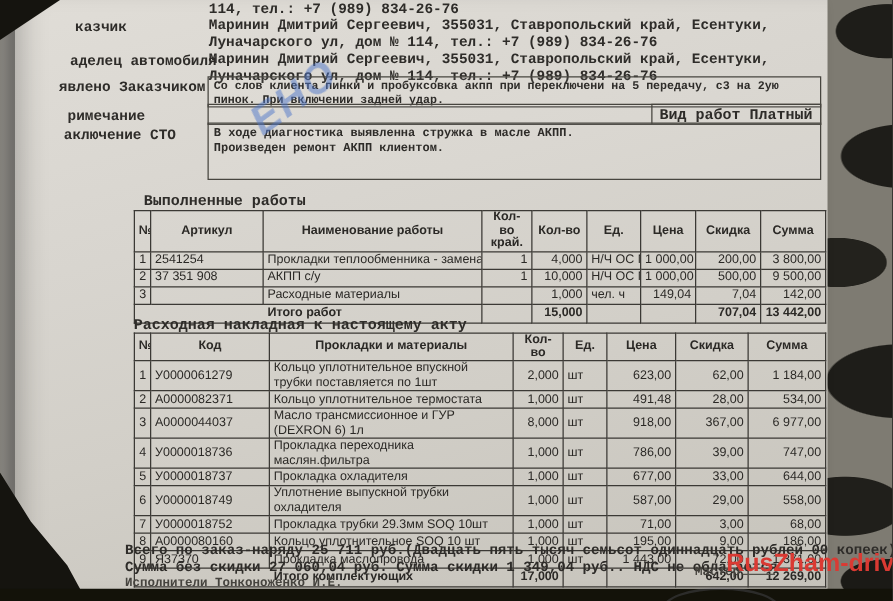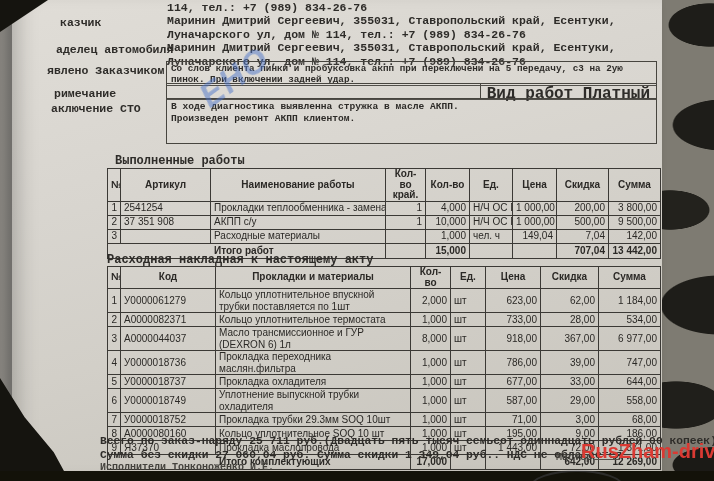--- a/index.html
+++ b/index.html
@@ -80,21 +80,21 @@
 
   <div class="t lbl" style="left:56px;top:43px;">аделец автомобиля</div>
   <div class="t val" style="left:167px;top:41px;width:488px;">Маринин Дмитрий Сергеевич, 355031, Ставропольский край, Есентуки, Луначарского ул, дом № 114, тел.: +7 (989) 834-26-76</div>
 
   <div class="t lbl" style="left:47px;top:64px;">явлено Заказчиком</div>
   <div class="t small boxed" style="left:166px;top:61px;width:481px;height:21px;padding:1px 4px;">Со слов клиента пинки и пробуксовка акпп при переключени на 5 передачу, с3 на 2ую пинок. При включении задней удар.</div>
 
   <div class="t lbl" style="left:54px;top:87px;">римечание</div>
   <div class="t boxed" style="left:166px;top:83px;width:489px;height:15px;">
     <span style="position:absolute;right:0;top:0;bottom:0;border:1px solid #47453f;margin:-1px;
-                 padding:1px 6px 0 6px;font-size:16px;font-weight:700;white-space:nowrap;">Вид работ Платный</span>
+                 padding:1px 6px 0 6px;font-size:12px;font-weight:700;white-space:nowrap;">Вид работ Платный</span>
   </div>
 
   <div class="t lbl" style="left:51px;top:102px;">аключение СТО</div>
   <div class="t heading" style="left:115px;top:154px;">Выполненные работы</div>
 
   <div class="t boxed" style="left:166px;top:98px;width:481px;height:40px;padding:2px 4px;
        font-size:9.6px;font-weight:600;line-height:11.5px;white-space:pre-line;">В ходе диагностика выявленна стружка в масле АКПП.
 Произведен ремонт АКПП клиентом.</div>
 
   <table class="tbl" style="left:107px;top:168px;">
@@ -203,21 +203,21 @@
         <td class="r">623,00</td>
         <td class="r">62,00</td>
         <td class="r">1 184,00</td>
       </tr>
       <tr>
         <td class="r">2</td>
         <td class="l">А0000082371</td>
         <td class="l wrap">Кольцо уплотнительное термостата</td>
         <td class="r">1,000</td>
         <td class="l">шт</td>
-        <td class="r">733,00</td>
+        <td class="r">491,48</td>
         <td class="r">28,00</td>
         <td class="r">534,00</td>
       </tr>
       <tr>
         <td class="r">3</td>
         <td class="l">А0000044037</td>
         <td class="l wrap">Масло трансмиссионное и ГУР (DEXRON 6) 1л</td>
         <td class="r">8,000</td>
         <td class="l">шт</td>
         <td class="r">918,00</td>

